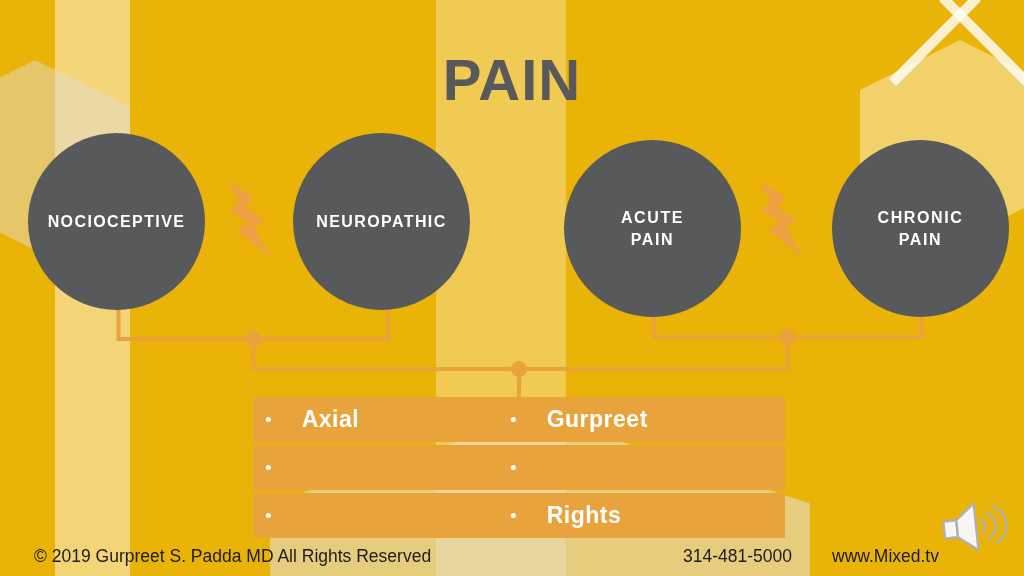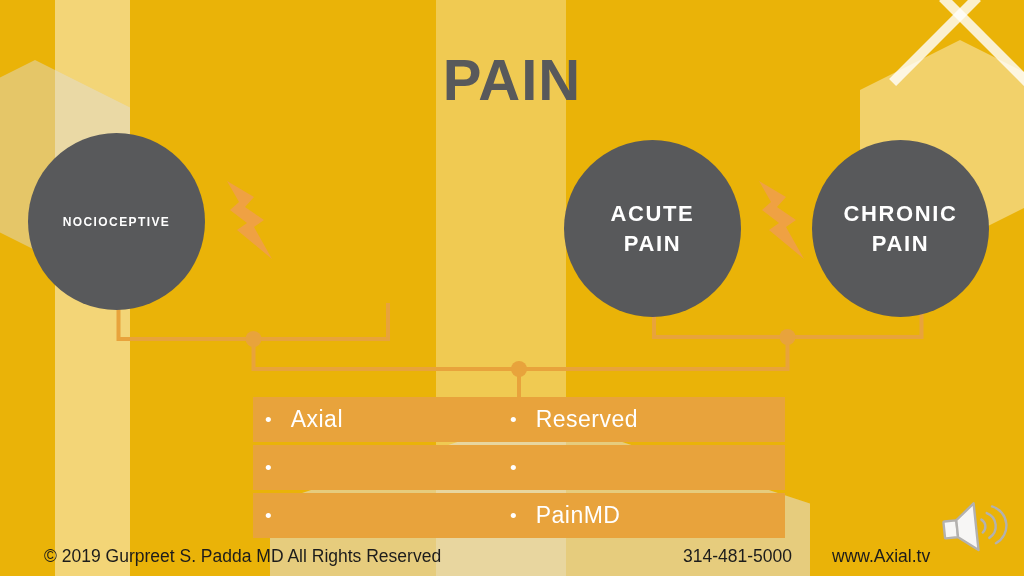--- a/index.html
+++ b/index.html
@@ -22,46 +22,46 @@
          transform:rotate(-45deg);}
 
   .slide-title{position:absolute;left:0;right:0;top:46px;text-align:center;
          font-size:58px;font-weight:bold;letter-spacing:1px;color:#58595b;}
 
   .circle{position:absolute;width:177px;height:177px;border-radius:50%;
          background:#58595b;color:#ffffff;display:flex;flex-direction:column;
          align-items:center;justify-content:center;text-align:center;
          font-weight:bold;z-index:2;}
   .circle .l2{display:block;}
-  .c-small{font-size:12px;letter-spacing:1.4px;}
-  .c-large{font-size:22px;letter-spacing:1.6px;line-height:1.35;}
+  .c-small{font-size:16px;letter-spacing:1.4px;}
+  .c-large{font-size:16px;letter-spacing:1.6px;line-height:1.35;}
   .c1{left:28px;top:133px;}
   .c2{left:293px;top:133px;}
   .c3{left:564px;top:140px;}
-  .c4{left:812px;top:140px;}
+  .c4{left:832px;top:140px;}
 
   .connector-svg{position:absolute;left:0;top:0;z-index:1;}
   .bolt{position:absolute;width:54px;height:80px;z-index:2;}
   .bolt-1{left:220px;top:181px;}
   .bolt-2{left:752px;top:181px;}
 
   .pain-table{position:absolute;left:253px;top:397px;width:532px;z-index:3;}
   .trow{height:45px;background:#e8a33c;display:flex;align-items:center;
          color:#ffffff;font-size:23px;margin-bottom:3px;}
   .trow:last-child{margin-bottom:0;}
   .tcell{display:flex;align-items:center;}
   .tcell.col1{width:245px;flex:none;}
   .tcell.col2{flex:1;}
   .bullet{margin-left:12px;font-size:19px;}
-  .cell-label{margin-left:19px;letter-spacing:.5px;}
+  .cell-label{margin-left:30px;letter-spacing:.5px;font-weight:bold;}
 
   .footer{position:absolute;left:0;top:546px;width:1024px;height:26px;
          color:#1c1c1c;font-size:17.5px;z-index:4;}
   .footer span{position:absolute;white-space:nowrap;}
-  .f-copyright{left:44px;text-align:center;}
+  .f-copyright{left:34px;text-align:center;}
   .f-email{left:490px;}
   .f-phone{left:683px;}
   .f-site{left:832px;}
 
   .speaker{position:absolute;left:941px;top:498px;width:74px;height:56px;
          transform:rotate(-6deg);z-index:5;cursor:pointer;}
 </style>
 </head>
 <body>
 
@@ -88,20 +88,24 @@
       <circle cx="253.5" cy="339" r="8"></circle>
       <circle cx="787.5" cy="337" r="8"></circle>
       <circle cx="519" cy="369" r="8"></circle>
     </g>
   </svg>
 
   <div class="circle c-small c1">
     <span>NOCIOCEPTIVE</span>
     <span class="l2"></span>
   </div>
+  <div class="circle c-small c2">
+    <span>NEUROPATHIC</span>
+    <span class="l2"></span>
+  </div>
   <div class="circle c-large c3">
     <span>ACUTE</span>
     <span class="l2">PAIN</span>
   </div>
   <div class="circle c-large c4">
     <span>CHRONIC</span>
     <span class="l2">PAIN</span>
   </div>
 
   <svg class="bolt bolt-1" viewBox="0 0 54 80">
@@ -112,46 +116,46 @@
   </svg>
 
   <div class="pain-table">
     <div class="trow">
       <div class="tcell col1">
         <span class="bullet">•</span>
         <span class="cell-label">Axial</span>
       </div>
       <div class="tcell col2">
         <span class="bullet">•</span>
-        <span class="cell-label">Reserved</span>
+        <span class="cell-label">Gurpreet</span>
       </div>
     </div>
     <div class="trow">
       <div class="tcell col1">
         <span class="bullet">•</span>
       </div>
       <div class="tcell col2">
         <span class="bullet">•</span>
       </div>
     </div>
     <div class="trow">
       <div class="tcell col1">
         <span class="bullet">•</span>
       </div>
       <div class="tcell col2">
         <span class="bullet">•</span>
-        <span class="cell-label">PainMD</span>
+        <span class="cell-label">Rights</span>
       </div>
     </div>
   </div>
 
   <div class="footer">
     <span class="f-copyright">© 2019 Gurpreet S. Padda MD All Rights Reserved</span>
     <span class="f-phone">314-481-5000</span>
-    <span class="f-site">www.Axial.tv</span>
+    <span class="f-site">www.Mixed.tv</span>
   </div>
 
   <svg class="speaker" viewBox="0 0 74 56">
     <g stroke="#b3b1af" stroke-width="2.4" stroke-linejoin="round" stroke-linecap="round">
       <rect x="3" y="20" width="13" height="17" rx="1" fill="#f7f6f5"></rect>
       <polygon points="16,20 35,5 35,52 16,37" fill="#f7f6f5"></polygon>
       <path d="M41,22 a8,8 0 0 1 0,13" fill="none"></path>
       <path d="M47,16 a14,14 0 0 1 0,25" fill="none"></path>
       <path d="M53,10 a20,20 0 0 1 0,37" fill="none"></path>
     </g>

